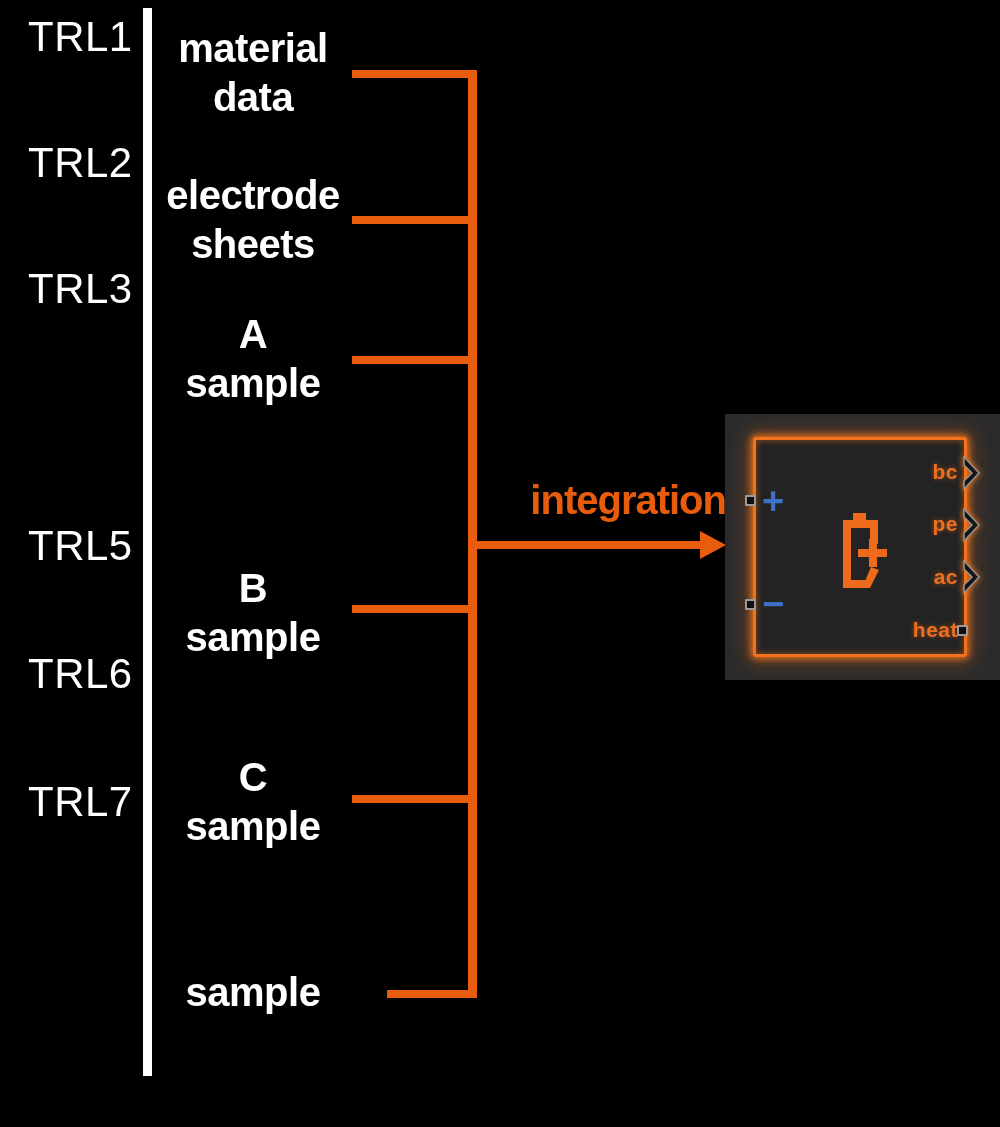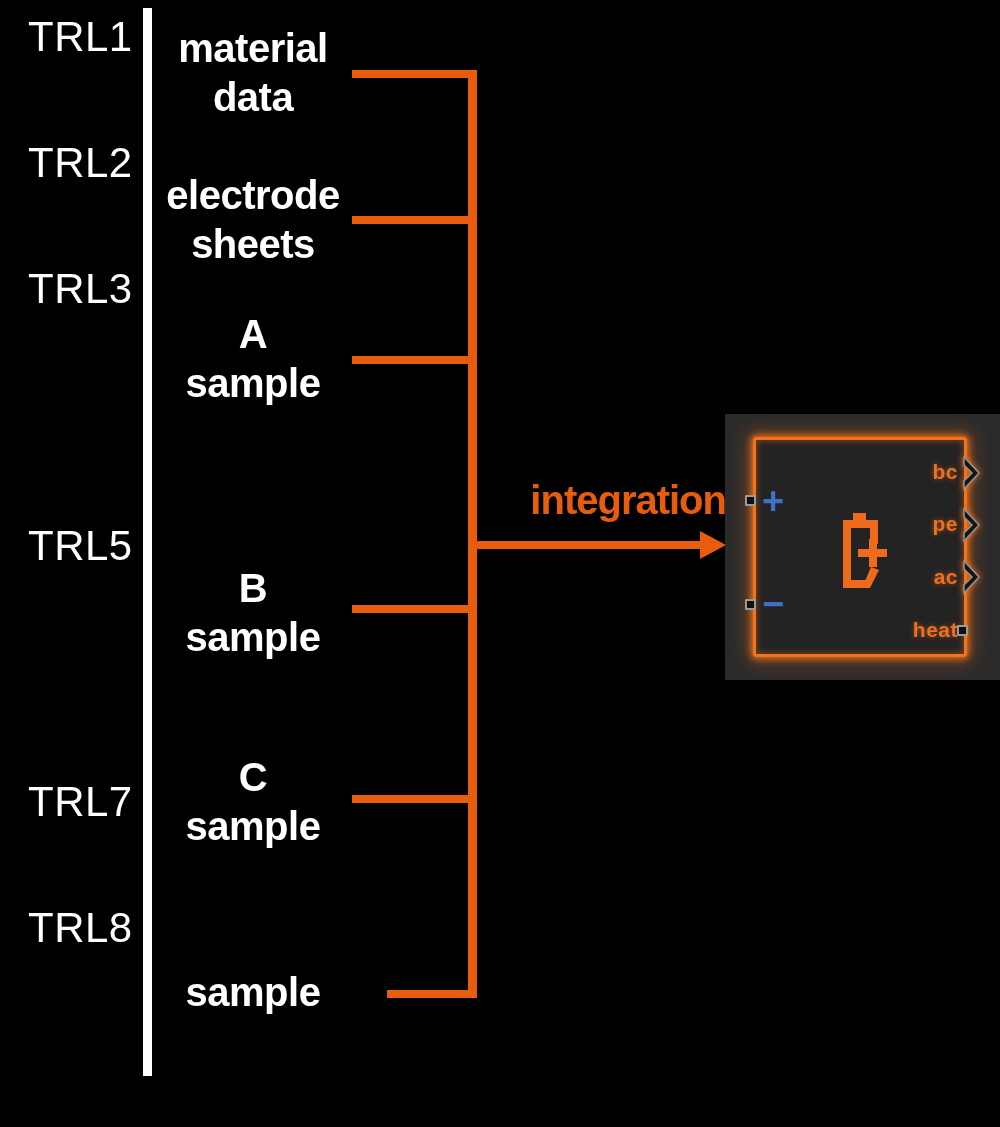--- a/index.html
+++ b/index.html
@@ -67,22 +67,22 @@
 </style>
 </head>
 <body>
 
 <div id="canvas">
 
   <div class="trl" style="top:37px">TRL1</div>
   <div class="trl" style="top:163px">TRL2</div>
   <div class="trl" style="top:289px">TRL3</div>
   <div class="trl" style="top:546px">TRL5</div>
+  <div class="trl" style="top:674px">TRL6</div>
   <div class="trl" style="top:802px">TRL7</div>
-  <div class="trl" style="top:928px">TRL8</div>
 
   <div class="axis-line"></div>
   <div class="axis-head"></div>
 
   <div class="stage" style="top:73px">
     <div>material</div>
     <div>data</div>
   </div>
   <div class="stage" style="top:220px">
     <div>electrode</div>

